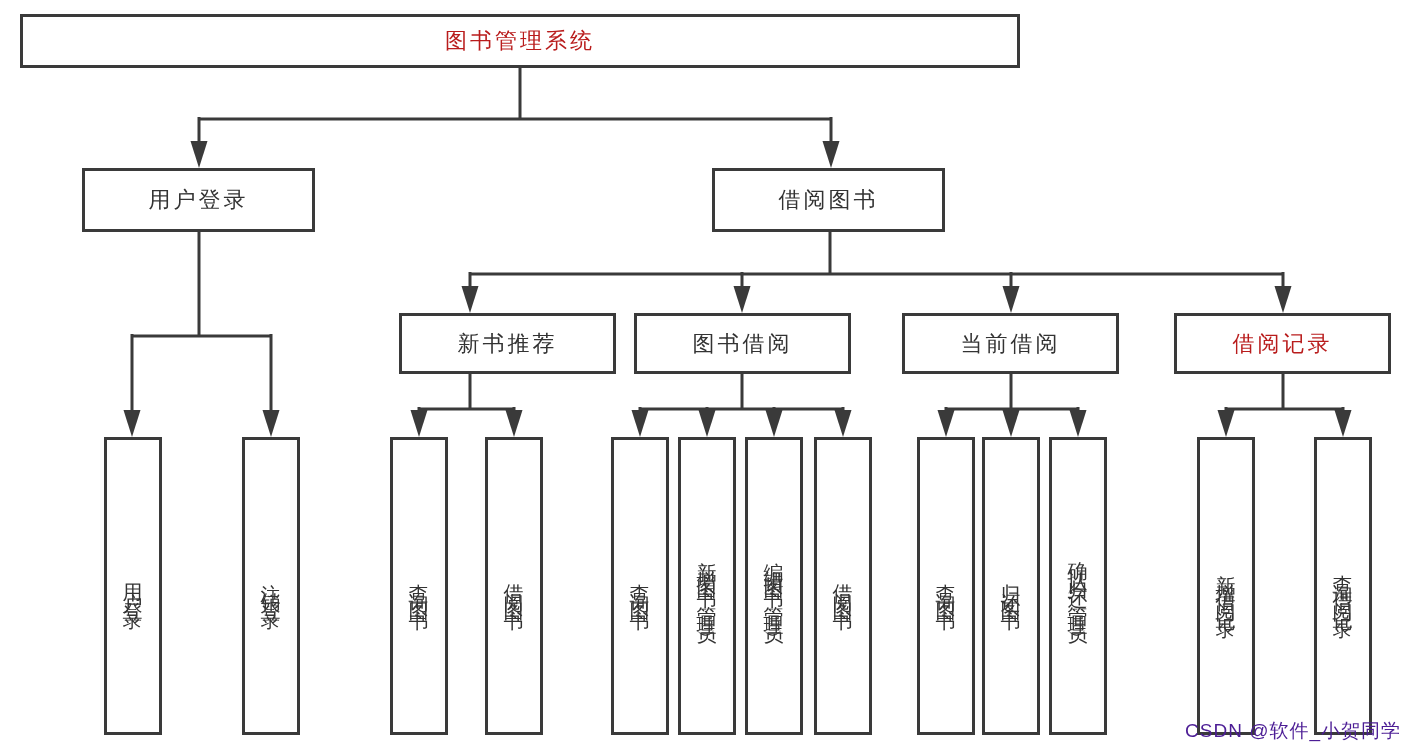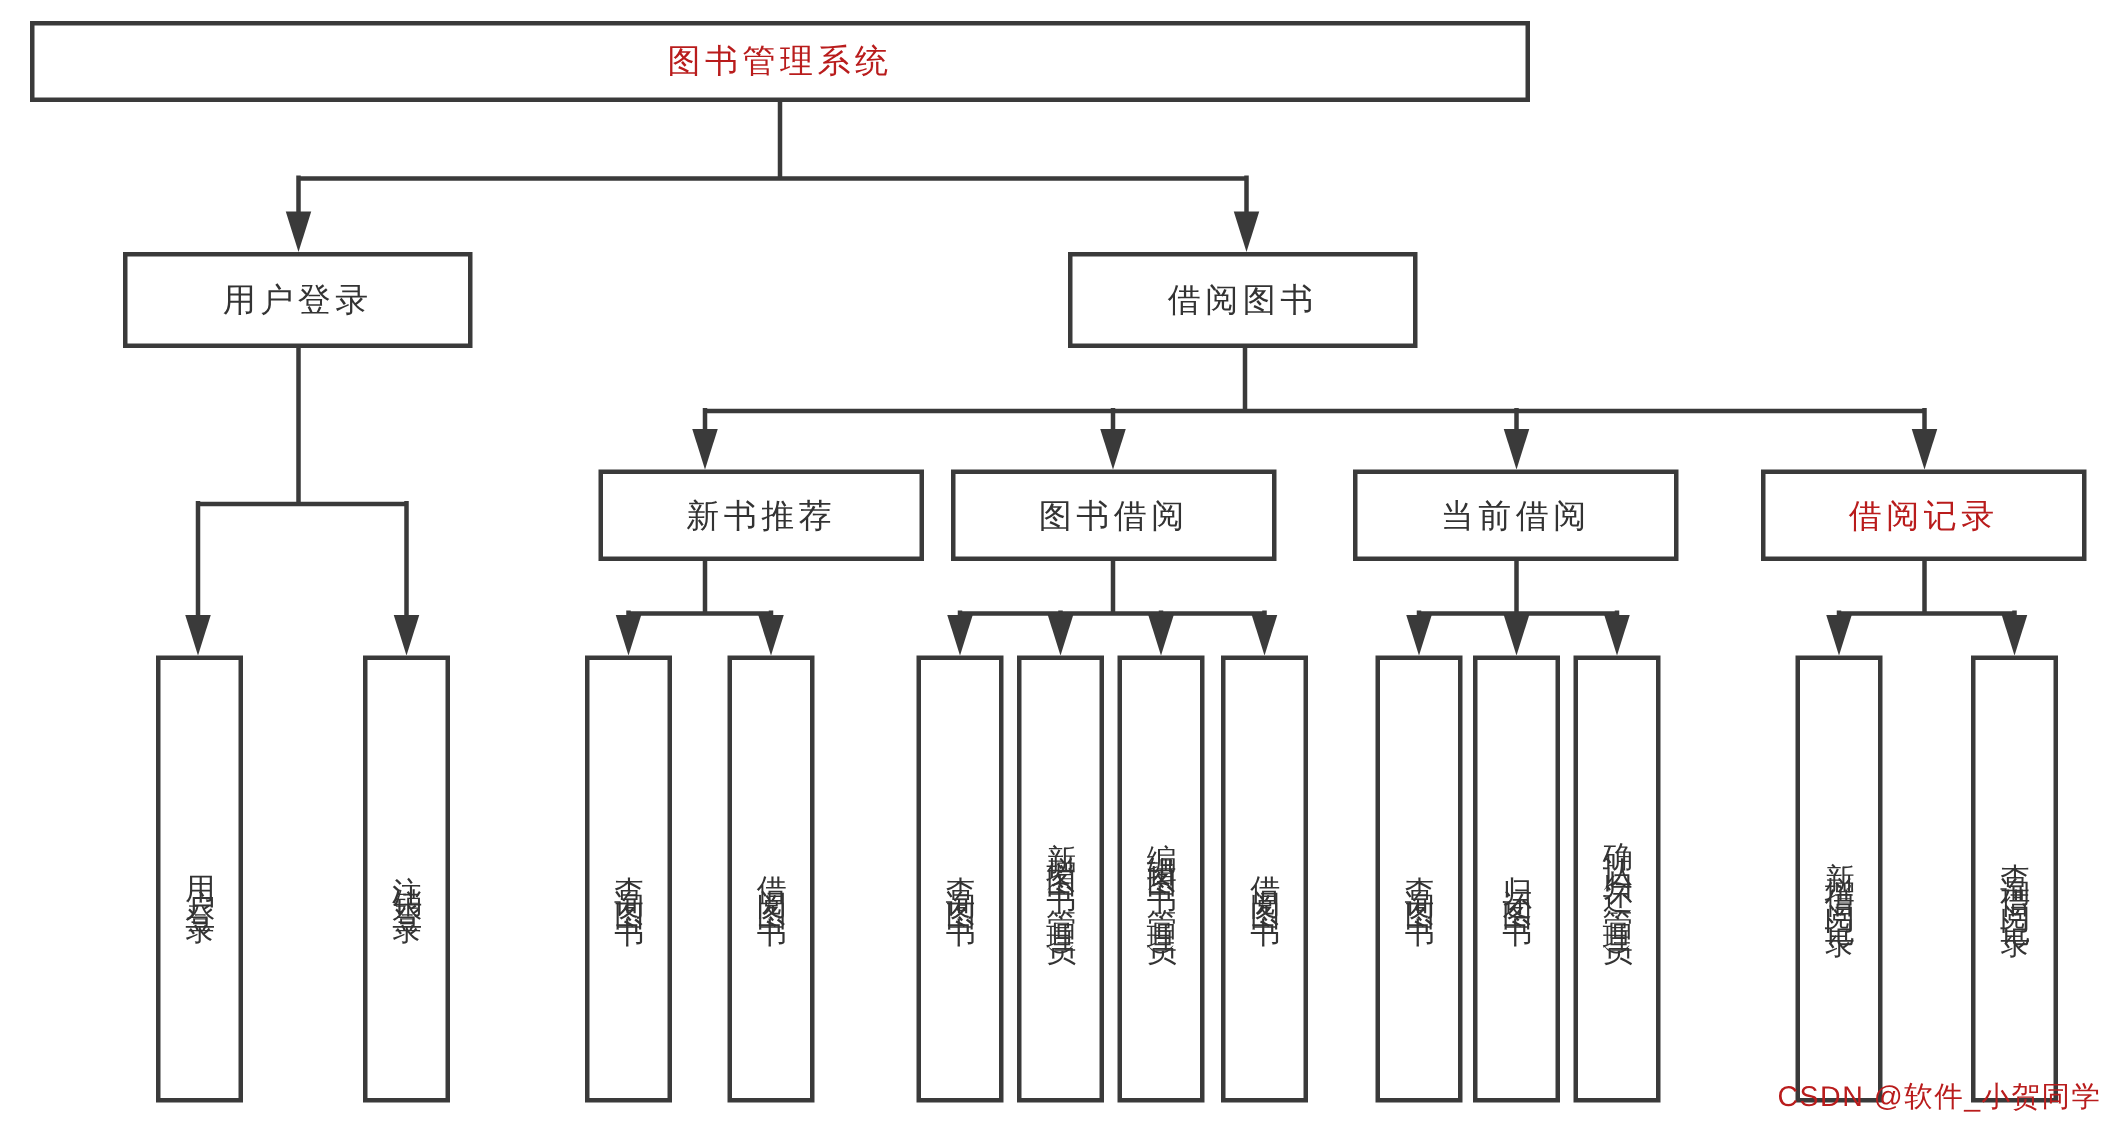--- a/index.html
+++ b/index.html
@@ -120,14 +120,14 @@
   <div class="box vbox" style="left: 745px; top: 437px; width: 58px; height: 298px; border-color: rgb(58, 58, 58); background: rgb(255, 255, 255); color: rgb(51, 51, 51);">编辑图书（管理员）</div>
   <div class="box vbox" style="left: 814px; top: 437px; width: 58px; height: 298px; border-color: rgb(58, 58, 58); background: rgb(255, 255, 255); color: rgb(51, 51, 51);">借阅图书</div>
 
   <div class="box vbox" style="left: 917px; top: 437px; width: 58px; height: 298px; border-color: rgb(58, 58, 58); background: rgb(255, 255, 255); color: rgb(51, 51, 51);">查询图书</div>
   <div class="box vbox" style="left: 982px; top: 437px; width: 58px; height: 298px; border-color: rgb(58, 58, 58); background: rgb(255, 255, 255); color: rgb(51, 51, 51);">归还图书</div>
   <div class="box vbox" style="left: 1049px; top: 437px; width: 58px; height: 298px; border-color: rgb(58, 58, 58); background: rgb(255, 255, 255); color: rgb(51, 51, 51);">确认归还（管理员）</div>
 
   <div class="box vbox" style="left: 1197px; top: 437px; width: 58px; height: 298px; border-color: rgb(58, 58, 58); background: rgb(255, 255, 255); color: rgb(51, 51, 51);">新增借阅记录</div>
   <div class="box vbox" style="left: 1314px; top: 437px; width: 58px; height: 298px; border-color: rgb(58, 58, 58); background: rgb(255, 255, 255); color: rgb(51, 51, 51);">查询借阅记录</div>
 
-  <div class="watermark" style="color: #b91c1c;">CSDN @软件_小贺同学</div>
+  <div class="watermark" style="color: #4c1d95;">CSDN @软件_小贺同学</div>
 </div>
 
 </body></html>

